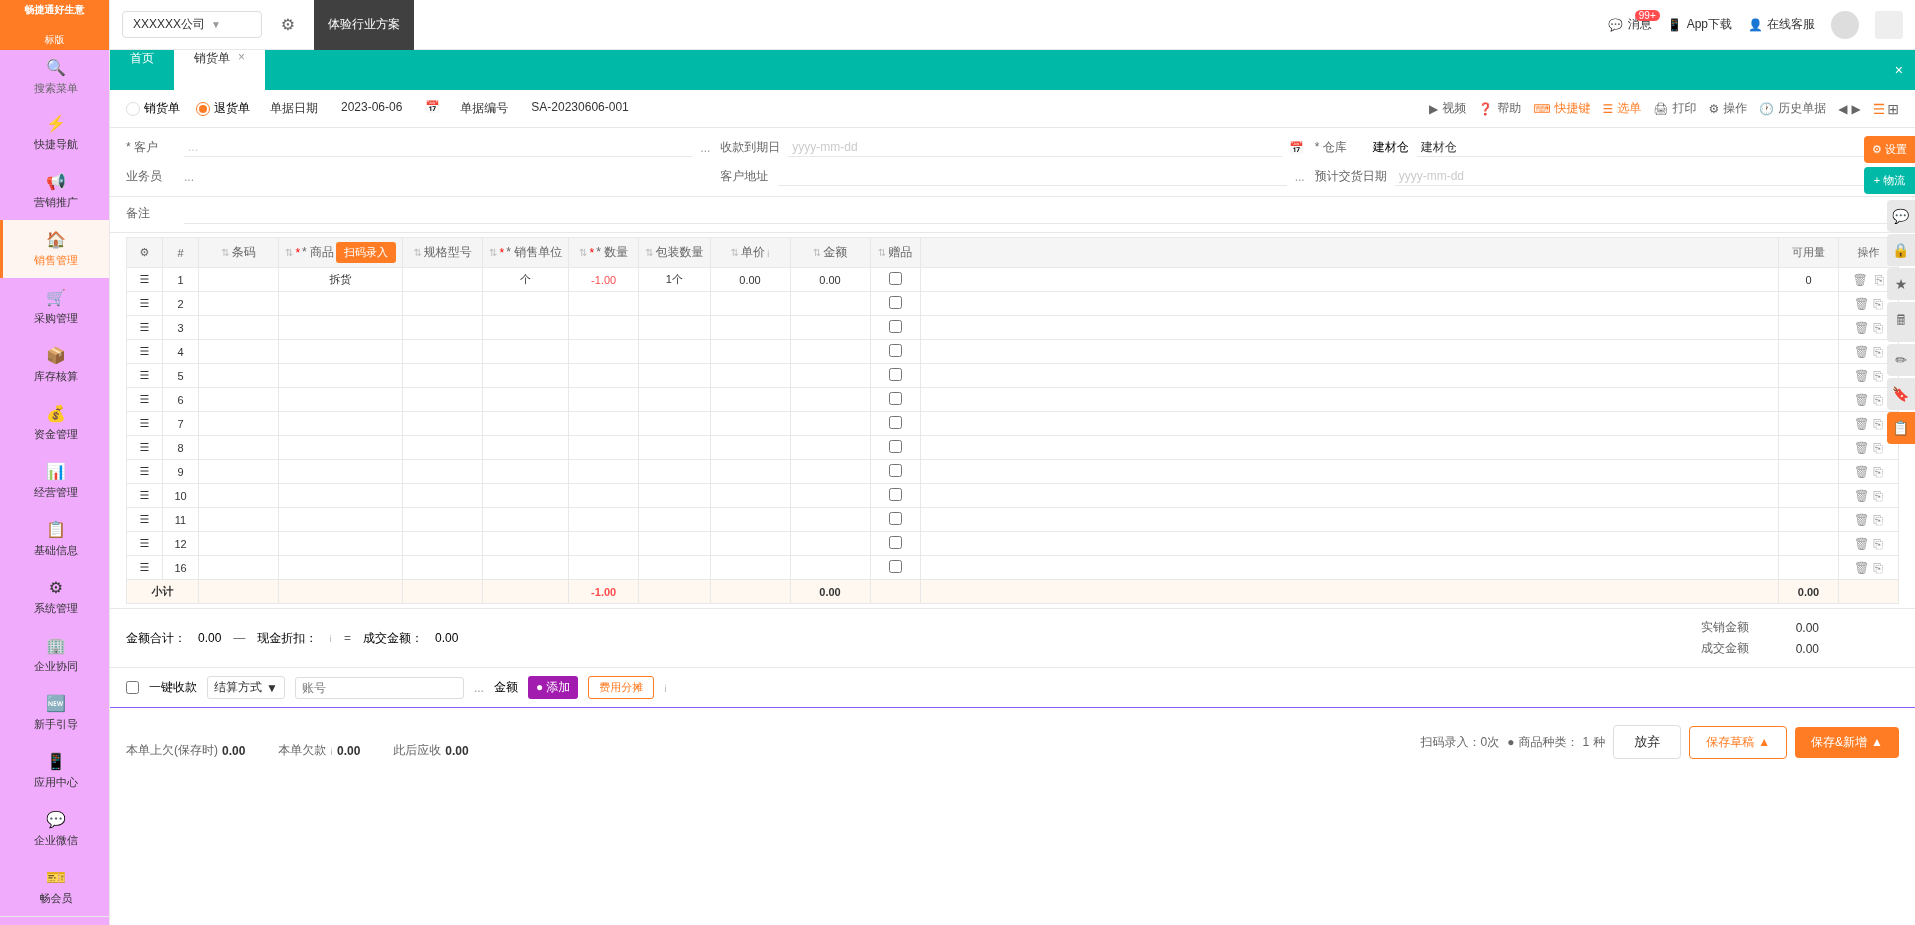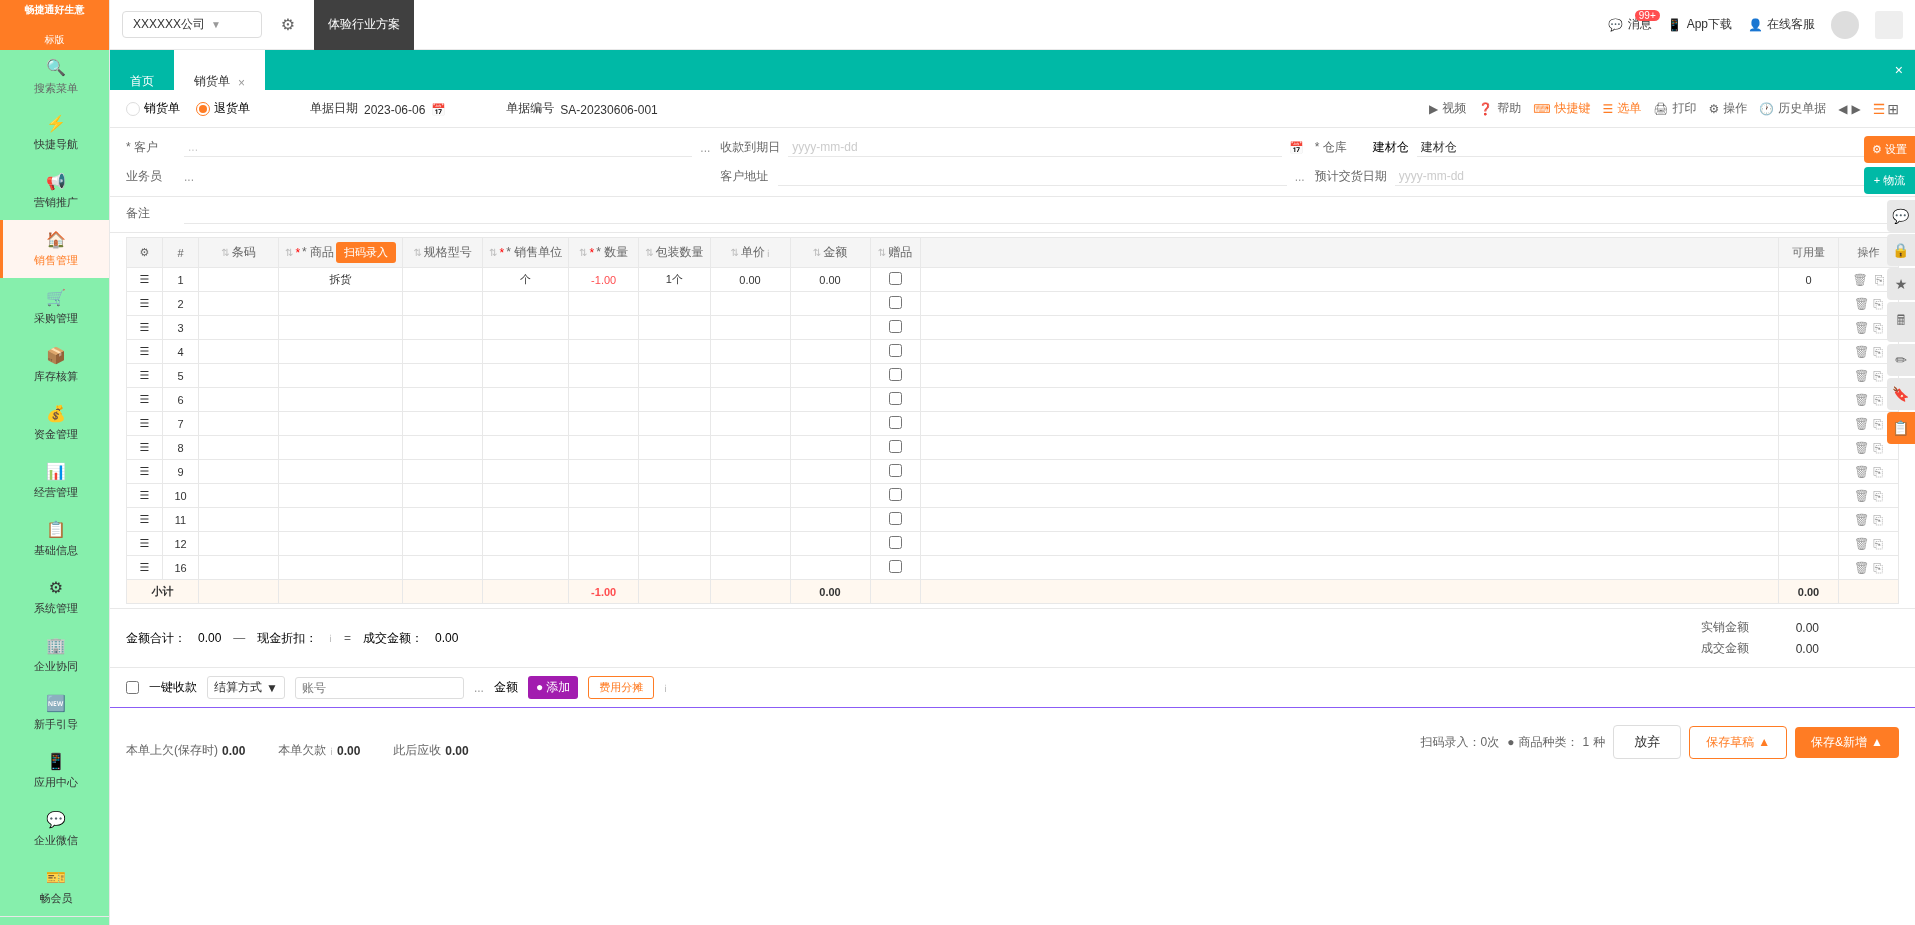--- a/index.html
+++ b/index.html
@@ -1,19 +1,19 @@
 <!DOCTYPE html>
 <html><head>
   <meta charset="utf-8">
   <style>
     * { box-sizing: border-box; margin: 0; padding: 0; font-family: 'Microsoft YaHei', sans-serif; font-size: 12px; }
     body { width: 1915px; height: 925px; overflow: hidden; background: #f5f5f5; display: flex; }
 
     
-    .sidebar { width: 110px; min-width: 110px; background: #86efac; display: flex; flex-direction: column; border-right: 1px solid #e8e8e8; }
+    .sidebar { width: 110px; min-width: 110px; background: #f0abfc; display: flex; flex-direction: column; border-right: 1px solid #e8e8e8; }
     .sidebar-logo { background: #ff7c24; padding: 10px 8px; text-align: center; color: #fff; font-size: 11px; line-height: 1.4; height: 50px; display: flex; align-items: center; justify-content: center; }
     .sidebar-logo span { display: block; }
     .sidebar-item { display: flex; flex-direction: column; align-items: center; padding: 10px 5px; cursor: pointer; color: #333; gap: 4px; border-left: 3px solid transparent; }
     .sidebar-item.active { background: #fff5f0; color: #ff7c24; border-left-color: #ff7c24; }
     .sidebar-item .icon { font-size: 16px; }
     .sidebar-item .label { font-size: 11px; }
     .sidebar-search { padding: 8px 5px; display: flex; flex-direction: column; align-items: center; gap: 4px; cursor: pointer; color: #666; }
     .sidebar-bottom { margin-top: auto; border-top: 1px solid #e8e8e8; display: flex; flex-direction: column; }
 
     
@@ -25,37 +25,37 @@
     .company-select .arrow { color: #999; font-size: 10px; }
     .gear-btn { width: 32px; height: 32px; display: flex; align-items: center; justify-content: center; cursor: pointer; color: #666; font-size: 16px; }
     .trial-btn { background: #404040; color: #fff; border: none; border-radius: 4px; padding: 20px 14px; cursor: pointer; font-size: 12px; }
     .topbar-right { margin-left: auto; display: flex; align-items: center; gap: 16px; }
     .topbar-right-item { display: flex; align-items: center; gap: 4px; cursor: pointer; color: #333; position: relative; }
     .badge { background: #ff4d4f; color: #fff; border-radius: 10px; padding: 0 4px; font-size: 10px; position: absolute; top: -6px; right: -8px; white-space: nowrap; }
     .avatar { width: 28px; height: 28px; border-radius: 50%; background: #ddd; }
 
     
     .tabbar { height: 40px; background: #00b9a6; display: flex; align-items: center; padding: 0 0 0 0; }
-    .tab { height: 40px; padding: 0 20px; display: flex; align-items: flex-end; gap: 8px; cursor: pointer; color: #fff; font-size: 13px; }
+    .tab { height: 40px; padding: 0 20px; display: flex; align-items: flex-start; gap: 8px; cursor: pointer; color: #fff; font-size: 13px; }
     .tab.home { background: #00b9a6; }
     .tab.active { background: #fff; color: #333; }
     .tab-close { color: #999; font-size: 12px; cursor: pointer; }
     .tabbar-close { margin-left: auto; padding-right: 12px; color: #fff; cursor: pointer; font-size: 14px; }
 
     
     .content { flex: 1; background: #fff; overflow: auto; position: relative; }
 
     
     .form-header { padding: 10px 16px; border-bottom: 1px solid #e8e8e8; display: flex; align-items: center; gap: 20px; }
     .radio-group { display: flex; gap: 16px; align-items: center; }
     .radio-item { display: flex; align-items: center; gap: 4px; cursor: pointer; }
     .radio-dot { width: 14px; height: 14px; border-radius: 50%; border: 1px solid #ddd; display: flex; align-items: center; justify-content: center; }
     .radio-dot.checked { border-color: #ff7c24; }
     .radio-dot.checked::after { content: ''; width: 8px; height: 8px; border-radius: 50%; background: #ff7c24; }
-    .form-field { display: flex; align-items: flex-end; gap: 6px; margin-left: 40px; }
+    .form-field { display: flex; align-items: flex-start; gap: 23px; }
     .form-label { color: #333; white-space: nowrap; }
     .form-value { color: #333; }
     .header-right { margin-left: auto; display: flex; align-items: center; gap: 12px; }
     .header-btn { display: flex; align-items: center; gap: 4px; cursor: pointer; color: #666; font-size: 12px; }
     .btn-orange { color: #ff7c24; }
     .field-row { display: flex; align-items: center; gap: 8px; }
     .field-label { color: #666; white-space: nowrap; min-width: 50px; }
     .field-input { flex: 1; border: none; border-bottom: 1px solid #e8e8e8; padding: 2px 4px; color: #333; outline: none; background: transparent; }
     .field-input::placeholder { color: #ccc; }
     .field-dots { color: #999; cursor: pointer; }

